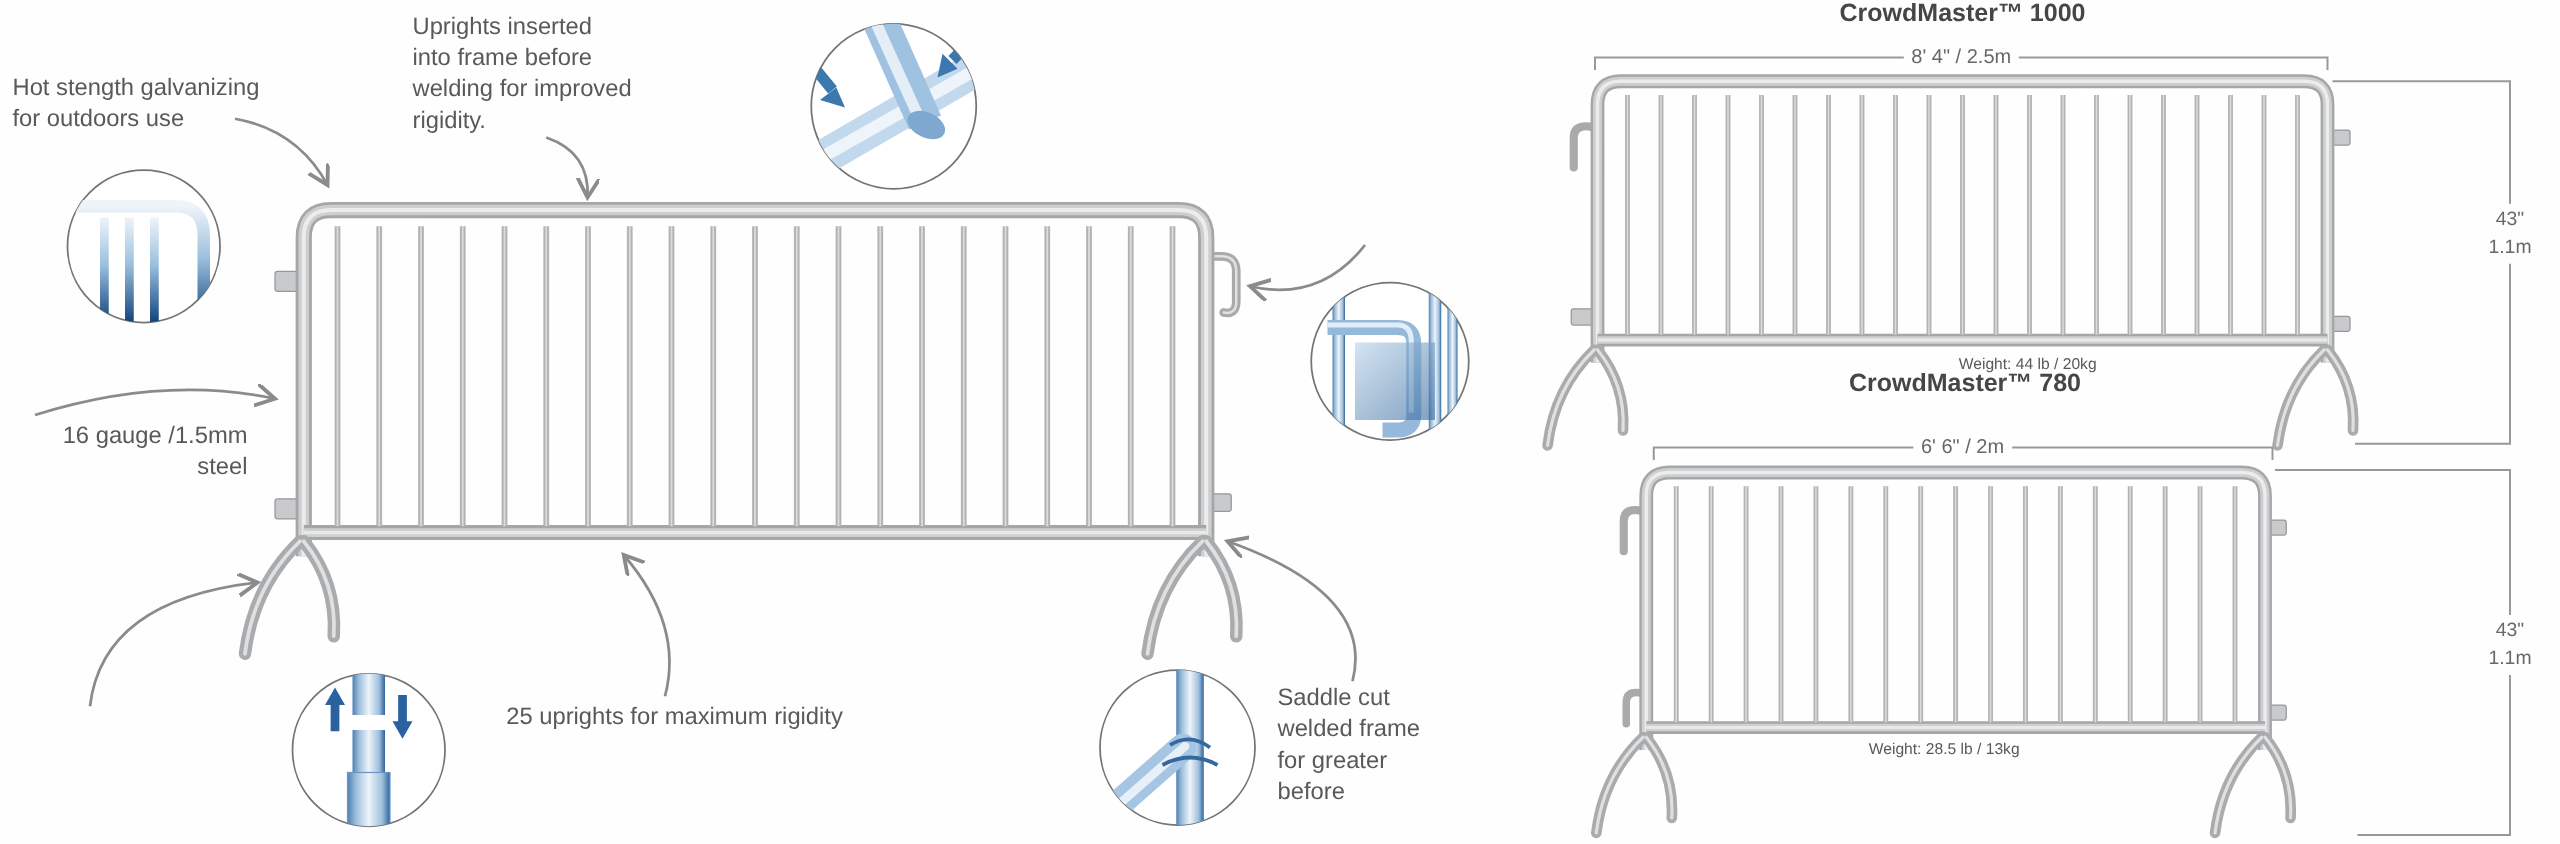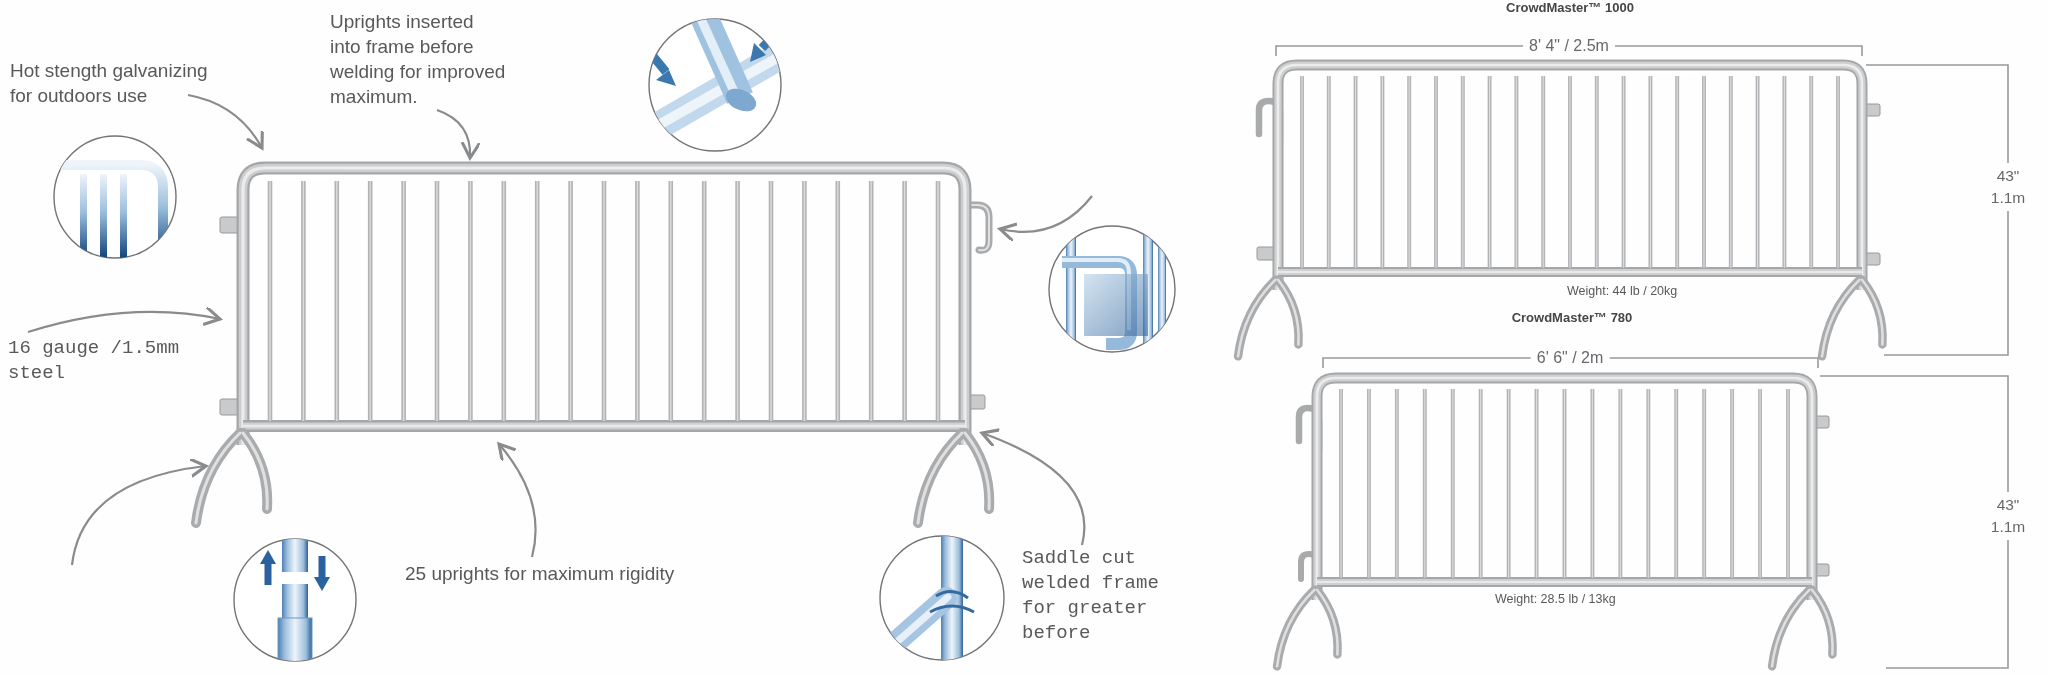--- a/index.html
+++ b/index.html
@@ -1,22 +1,22 @@
 <!DOCTYPE html>
 <html><head>
 <meta charset="utf-8">
 <style>
   html,body{margin:0;padding:0;background:#fff;}
   .canvas{position:relative;width:2048px;height:675px;background:#fefefe;
           font-family:"Liberation Sans",sans-serif;overflow:hidden;}
   svg.art{position:absolute;left:0;top:0;}
   .callout{position:absolute;font-size:19px;line-height:25px;color:#58595b;}
   .callout div{white-space:nowrap;}
-  .callout.center{text-align:left;font-family:Liberation Mono, monospace;}
-  .prod-title{position:absolute;transform:translateX(-50%);font-size:13px;font-weight:bold;
+  .callout.center{text-align:right;}
+  .prod-title{position:absolute;transform:translateX(-50%);font-size:20px;font-weight:bold;
               color:#454648;white-space:nowrap;}
   .dim-label{position:absolute;transform:translateX(-50%);font-size:16px;color:#66686b;
              background:#fefefe;padding:0 6px;white-space:nowrap;line-height:22px;}
   .dim-vlabel{position:absolute;transform:translateX(-50%);font-size:15.5px;color:#66686b;
               background:#fefefe;padding:2px 5px;text-align:center;line-height:22px;}
   .weight{position:absolute;font-size:12.5px;color:#59595b;white-space:nowrap;}
 </style>
 </head>
 <body>
 
@@ -326,50 +326,50 @@
 
   <div class="callout" style="left:10px;top:58px;">
     <div>Hot stength galvanizing</div>
     <div>for outdoors use</div>
   </div>
 
   <div class="callout" style="left:330px;top:9px;">
     <div>Uprights inserted</div>
     <div>into frame before</div>
     <div>welding for improved</div>
-    <div>maximum.</div>
+    <div>rigidity.</div>
   </div>
 
 
   <div class="callout center" style="left:8px;top:336px;width:190px;">
     <div>16 gauge /1.5mm</div>
     <div>steel</div>
   </div>
 
 
   <div class="callout" style="left:405px;top:561px;">
     <div>25 uprights for maximum rigidity</div>
   </div>
 
-  <div class="callout" style="left:1022px;top:546px;font-family:Liberation Mono, monospace;">
+  <div class="callout" style="left:1022px;top:546px;">
     <div>Saddle cut</div>
     <div>welded frame</div>
     <div>for greater</div>
     <div>before</div>
   </div>
 
   <div class="prod-title" style="left:1570px;top:0px;">CrowdMaster™ 1000</div>
   <div class="dim-label" style="left:1569px;top:35px;">8' 4" / 2.5m</div>
   <div class="dim-vlabel" style="left:2008px;top:163px;">
     <div>43"</div>
     <div>1.1m</div>
   </div>
   <div class="weight" style="left:1567px;top:284px;">Weight: 44 lb / 20kg</div>
 
-  <div class="prod-title" style="left:1572px;top:310px;">CrowdMaster™  780</div>
+  <div class="prod-title" style="left:1572px;top:296px;">CrowdMaster™  780</div>
   <div class="dim-label" style="left:1570px;top:347px;">6' 6" / 2m</div>
   <div class="dim-vlabel" style="left:2008px;top:492px;">
     <div>43"</div>
     <div>1.1m</div>
   </div>
   <div class="weight" style="left:1495px;top:592px;">Weight: 28.5 lb / 13kg</div>
 
 </div>
 
 </body></html>

